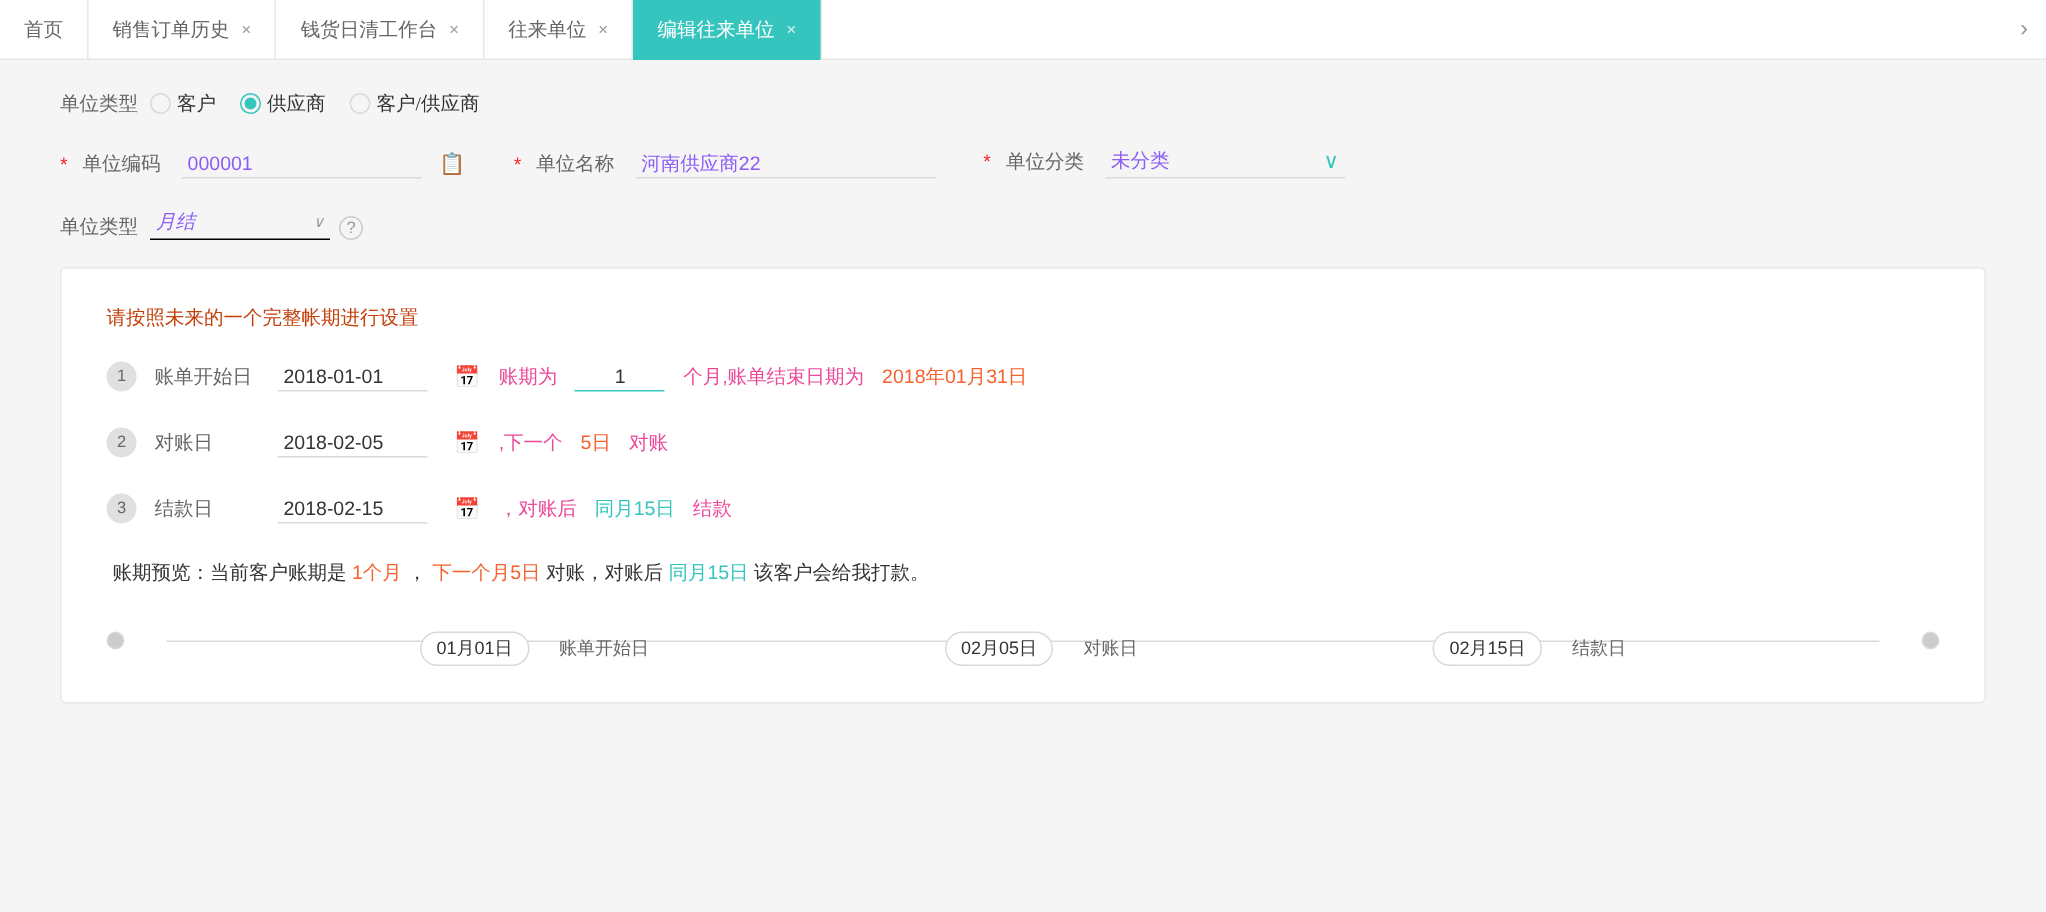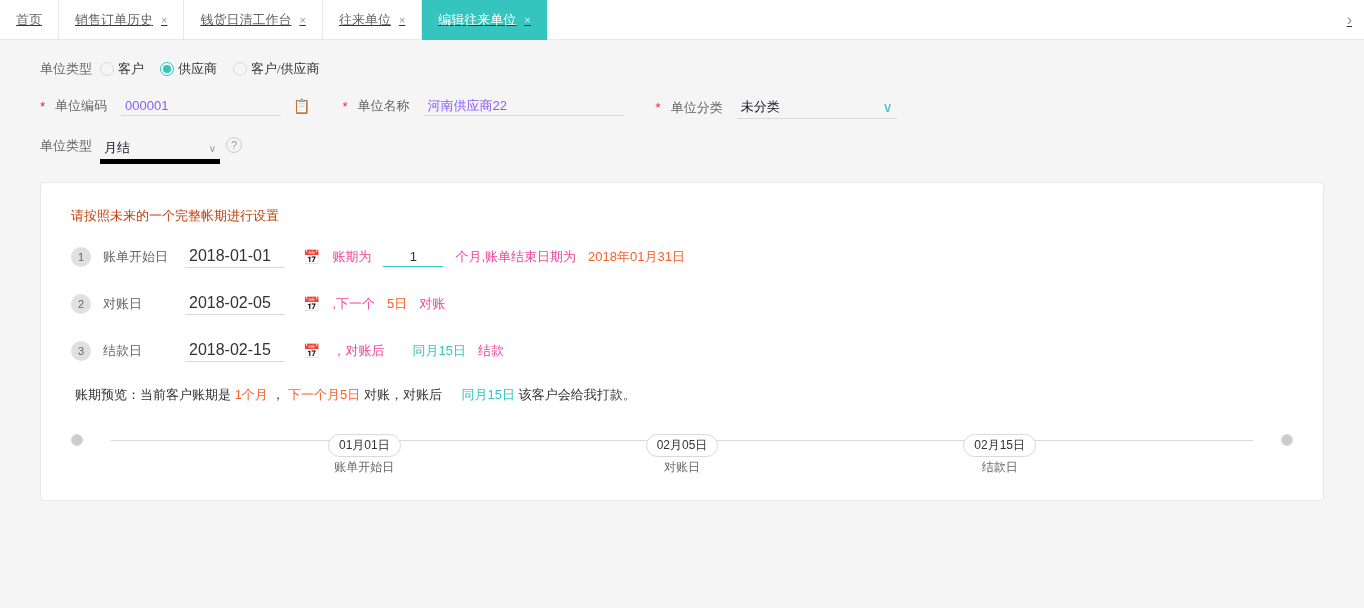--- a/index.html
+++ b/index.html
@@ -6,21 +6,20 @@
     body { font-family: 'PingFang SC', 'Microsoft YaHei', Arial, sans-serif; font-size: 13px; background: #f5f5f5; color: #333; }
 
     
     .tabs-bar {
       display: flex;
       align-items: center;
       background: #fff;
       border-bottom: 1px solid #e8e8e8;
       height: 40px;
       padding: 0 0;
-      text-decoration: underline;
     }
     .tab-item {
       display: flex;
       align-items: center;
       padding: 0 16px;
       height: 40px;
       cursor: pointer;
       font-size: 13px;
       color: #666;
       border-right: 1px solid #e8e8e8;
@@ -52,21 +51,21 @@
     
     .main-content {
       padding: 20px 40px;
       background: #f5f5f5;
       min-height: calc(100vh - 40px);
     }
 
     
     .form-row {
       display: flex;
-      align-items: flex-start;
+      align-items: flex-end;
       margin-bottom: 18px;
     }
     .form-label {
       color: #666;
       font-size: 13px;
       margin-right: 8px;
       white-space: nowrap;
     }
     .required-star {
       color: #f5222d;
@@ -123,21 +122,21 @@
     
     .select-wrapper {
       display: flex;
       align-items: center;
       border-bottom: 1px solid #d9d9d9;
       padding: 2px 4px;
       cursor: pointer;
       min-width: 140px;
     }
     .select-value {
-      color: #0f172a;
+      color: #8b5cf6;
       font-size: 13px;
       flex: 1;
     }
     .select-arrow {
       color: #999;
       font-size: 10px;
       margin-left: 4px;
     }
     .help-icon {
       width: 16px;
@@ -198,39 +197,39 @@
     .step-label {
       color: #666;
       font-size: 13px;
       white-space: nowrap;
       min-width: 70px;
     }
     .step-date {
       border: none;
       border-bottom: 1px solid #d9d9d9;
       outline: none;
-      font-size: 16px;
+      font-size: 13px;
       color: #333;
       background: transparent;
       width: 100px;
       padding: 2px 4px;
     }
     .step-inline-input {
       border: none;
       border-bottom: 1px solid #36c5be;
       outline: none;
       font-size: 13px;
       color: #333;
       background: transparent;
       width: 60px;
       padding: 2px 4px;
       text-align: center;
     }
     .highlight-orange { color: #f5622d; }
-    .highlight-teal { color: #36c5be; margin-left: 16px; }
+    .highlight-teal { color: #36c5be; }
     .step-desc { font-size: 13px; color: #ec4899; }
 
     
     .preview-text {
       font-size: 13px;
       color: #333;
       margin-bottom: 20px;
       padding: 0 4px;
     }
 
@@ -253,23 +252,23 @@
     .timeline-items {
       display: flex;
       align-items: flex-start;
       width: 100%;
       justify-content: space-between;
       position: relative;
       z-index: 1;
     }
     .timeline-item {
       display: flex;
-      flex-direction: column;
-      align-items: center;
-      gap: 2px;
+      flex-direction: row;
+      align-items: center;
+      gap: 20px;
     }
     .timeline-dot {
       width: 12px;
       height: 12px;
       border-radius: 50%;
       background: #fff;
       border: 1px solid #d9d9d9;
     }
     .timeline-dot.start { background: #ccc; }
     .timeline-dot.end { background: #ccc; }
@@ -360,21 +359,21 @@
       <span class="form-label">单位分类</span>
       <div class="select-wrapper" style="min-width: 160px;">
         <span class="select-value">未分类</span>
         <span class="dropdown-icon">∨</span>
       </div>
     </div>
   </div>
 
   <div class="form-row">
     <span class="form-label">单位类型</span>
-    <div class="select-wrapper" style="min-width: 120px; border-bottom: 5px solid #000000;">
+    <div class="select-wrapper" style="min-width: 120px; border-bottom: 1px solid #000000; font-style: italic;">
       <span class="select-value">月结</span>
       <span class="select-arrow">∨</span>
     </div>
     <span class="help-icon">?</span>
   </div>
 
   <div class="inner-card">
     <div class="card-title">请按照未来的一个完整帐期进行设置</div>
 
     <div class="step-row">

